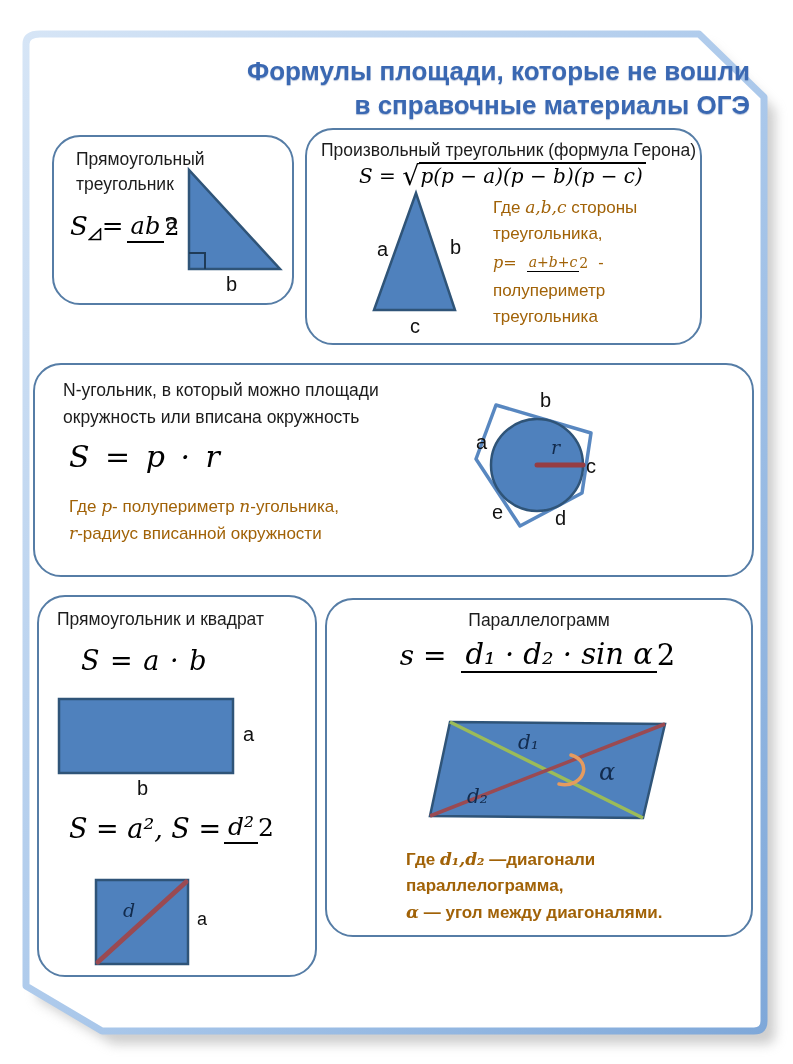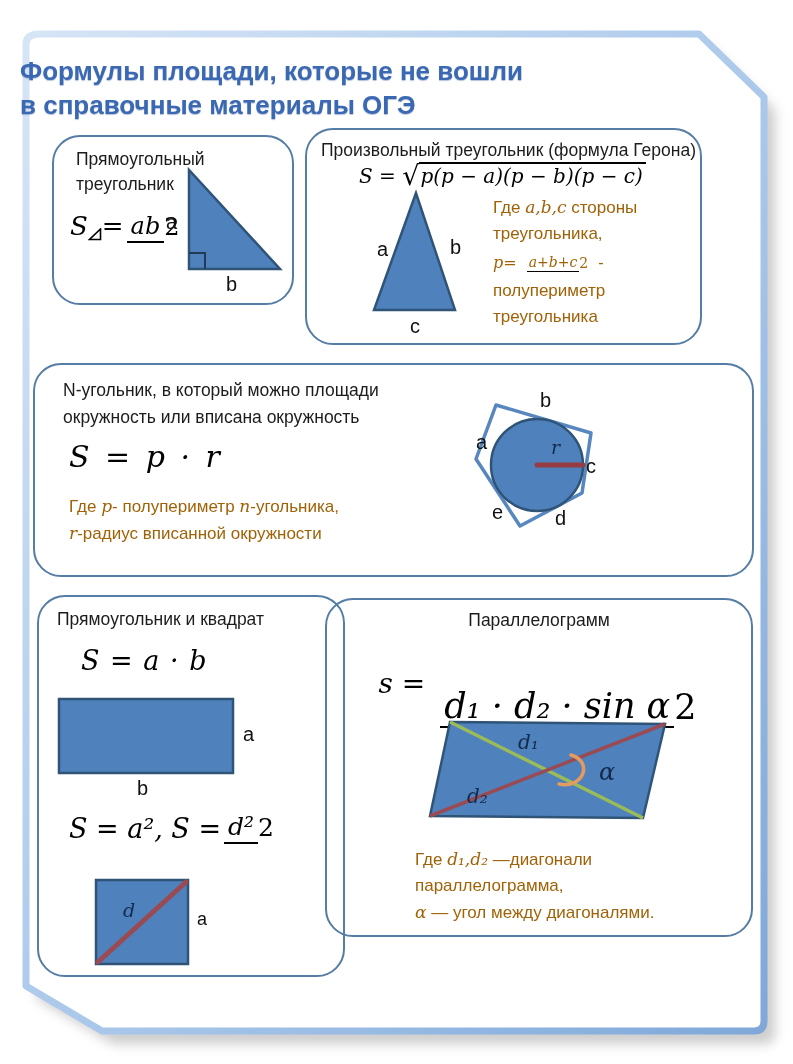--- a/index.html
+++ b/index.html
@@ -2,21 +2,21 @@
 <html><head>
 <meta charset="utf-8">
 <style>
   html,body{margin:0;padding:0;}
   body{
     width:793px;height:1064px;position:relative;background:#ffffff;
     font-family:"Liberation Sans",sans-serif;color:#1c1c1c;overflow:hidden;
   }
   .sheet-svg{position:absolute;left:0;top:0;z-index:0;}
   .page-title{
-    position:absolute;top:54px;left:20px;width:730px;text-align:left;
+    position:absolute;top:54px;left:20px;width:730px;text-align:right;
     font-weight:bold;font-size:26px;line-height:34px;color:#3a68b2;
     text-shadow:0 1px 1px rgba(38,74,140,.35);z-index:2;
   }
   .box{position:absolute;border:2.5px solid #567da6;border-radius:28px;z-index:2;background:transparent;}
   .btitle{font-size:17.5px;line-height:25px;color:#1c1c1c;}
   .blk{display:block;}
   .formula{font-family:"DejaVu Serif",serif;font-style:italic;color:#000;}
   .up{font-style:normal;}
   .frac{display:inline-flex;flex-direction:row;align-items:center;vertical-align:middle;margin:0 3px;}
   .frac .num{border-bottom:2px solid #000;padding:0 4px;line-height:1.15;}
@@ -120,21 +120,21 @@
     <line x1="77" y1="82" x2="123" y2="82" stroke="#953d43" stroke-width="5" stroke-linecap="round"></line>
   </svg>
   <span class="lbl" style="left:505px;top:24px;">b</span>
   <span class="lbl" style="left:441px;top:66px;">a</span>
   <span class="lbl" style="left:551px;top:90px;">c</span>
   <span class="lbl" style="left:520px;top:142px;">d</span>
   <span class="lbl" style="left:457px;top:136px;">e</span>
   <span class="ilbl" style="left:516px;top:71px;">r</span>
 </div>
 
-<div class="box" style="left:37px;top:595px;width:276px;height:378px;padding-left:28px;">
+<div class="box" style="left:37px;top:595px;width:276px;height:378px;">
   <div class="btitle" style="position:absolute;left:18px;top:10px;">Прямоугольник и квадрат</div>
   <div class="formula" style="position:absolute;left:42px;top:48px;font-size:27px;letter-spacing:1px;">S = a · b</div>
   <svg style="position:absolute;left:18px;top:100px;" width="180" height="80" viewBox="0 0 180 80">
     <rect x="2" y="2" width="174" height="74" class="shape"></rect>
   </svg>
   <span class="lbl" style="left:204px;top:126px;">a</span>
   <span class="lbl" style="left:98px;top:180px;">b</span>
   <div class="formula" style="position:absolute;left:30px;top:216px;font-size:27px;display:flex;align-items:center;">
     <span>S = a², S =</span>
     <span class="frac" style="font-size:25px;">
@@ -147,32 +147,32 @@
     <line x1="5" y1="85" x2="93" y2="5" stroke="#9a4a52" stroke-width="5" stroke-linecap="round"></line>
   </svg>
   <span class="ilbl" style="left:84px;top:302px;">d</span>
   <span class="lbl" style="left:158px;top:312px;font-size:18px;">a</span>
 </div>
 
 <div class="box" style="left:325px;top:598px;width:424px;height:335px;">
   <div class="btitle" style="position:absolute;left:0;right:0;top:8px;text-align:center;">Параллелограмм</div>
   <div class="formula" style="position:absolute;left:0;right:0;top:38px;display:flex;justify-content:center;align-items:center;gap:12px;font-size:28px;">
     <span>s =</span>
-    <span class="frac" style="font-size:35px;margin-top:48px;">
+    <span class="frac" style="font-size:29px;">
         <span class="num">d₁ · d₂ · sin α</span>
         <span class="den">2</span>
       </span>
   </div>
   <svg style="position:absolute;left:96px;top:115px;" width="256" height="112" viewBox="0 0 256 112">
     <polygon class="shape" points="27,7 242,9 220,103 7,101"></polygon>
     <line x1="27" y1="7" x2="220" y2="103" stroke="#9bbb59" stroke-width="3.5"></line>
     <line x1="7" y1="101" x2="242" y2="9" stroke="#9a4a52" stroke-width="3.5"></line>
     <path d="M 136,69 C 160,74 171,47 148,40" fill="none" stroke="#e59b5f" stroke-width="3.5" stroke-linecap="round"></path>
   </svg>
   <span class="ilbl" style="left:191px;top:130px;font-size:20px;">d₁</span>
   <span class="ilbl" style="left:140px;top:184px;font-size:20px;">d₂</span>
   <span class="ilbl" style="left:272px;top:158px;font-size:24px;">α</span>
-  <div class="note" style="position:absolute;left:88px;top:246px;">
+  <div class="note" style="position:absolute;left:79px;top:246px;font-weight:bold;">
     <span class="blk"><span>Где </span><span class="iv">d₁,d₂</span><span>  —диагонали</span></span>
     <span class="blk">параллелограмма,</span>
     <span class="blk"><span class="iv">α</span><span> — угол между диагоналями.</span></span>
   </div>
 </div>
 
 </body></html>

